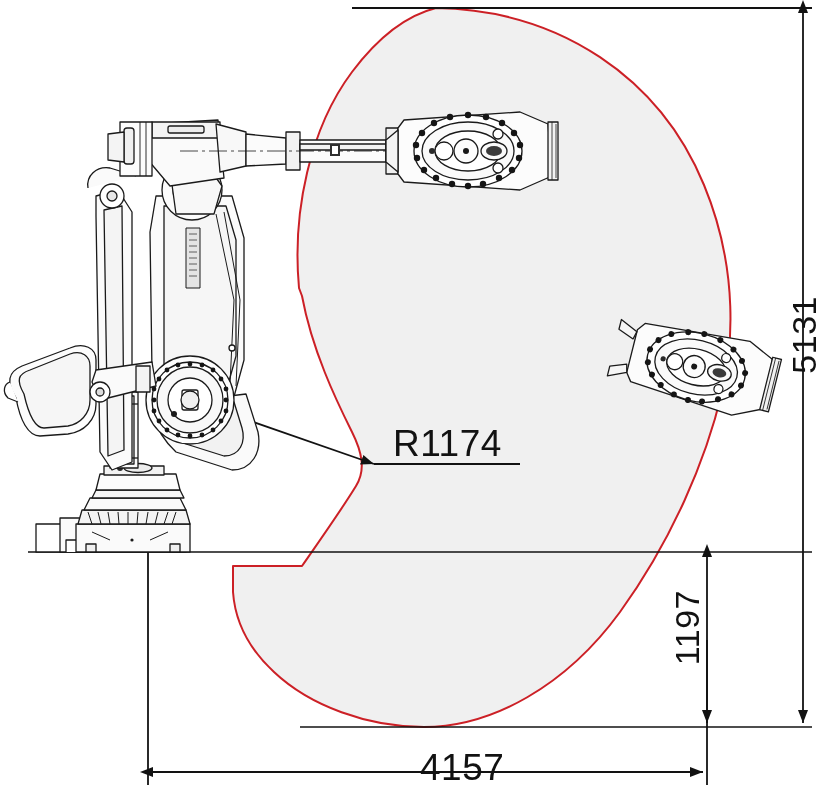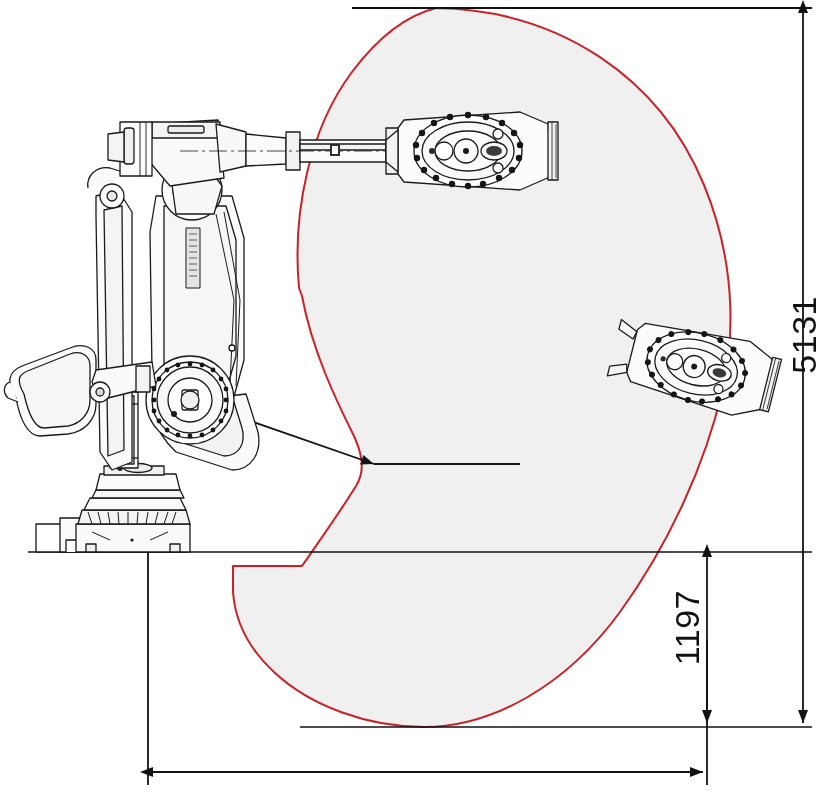--- a/index.html
+++ b/index.html
@@ -356,19 +356,21 @@
         <line x1="771" y1="340" x2="771" y2="394"></line>
         <line x1="775" y1="342" x2="775" y2="392"></line>
       </g>
       <path d="M630 348 L612 340 L612 350 L628 356 Z" fill="#f6f6f6"></path>
       <path d="M628 382 L612 388 L612 398 L630 390 Z" fill="#f6f6f6"></path>
     </g>
 
   </g>
 </svg>
 
+<div class="dim-text" id="label-r1174">R1174</div>
 
 <div class="dim-text" id="label-5131">5131</div>
 
 <div class="dim-text" id="label-1197">1197</div>
 
+<div class="dim-text" id="label-4157">4157</div>
 
 </div>
 
 </body></html>

